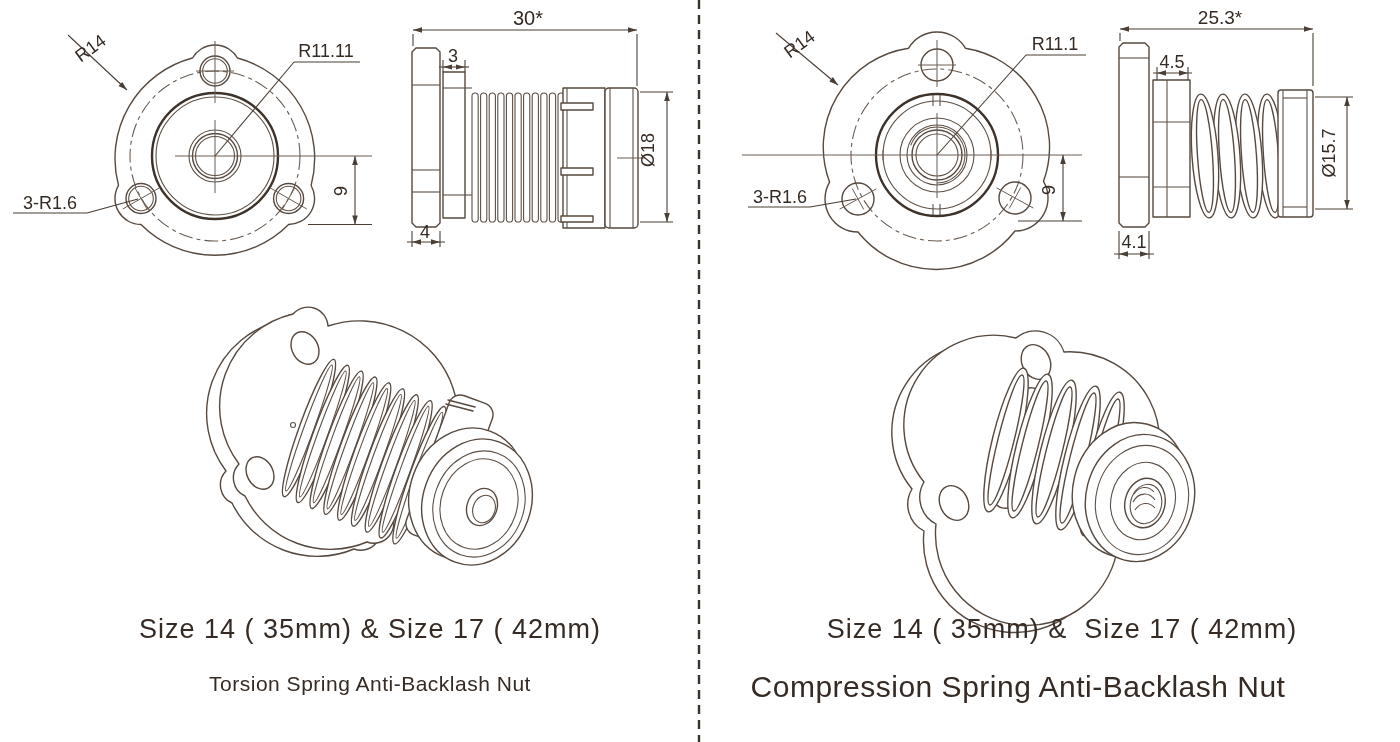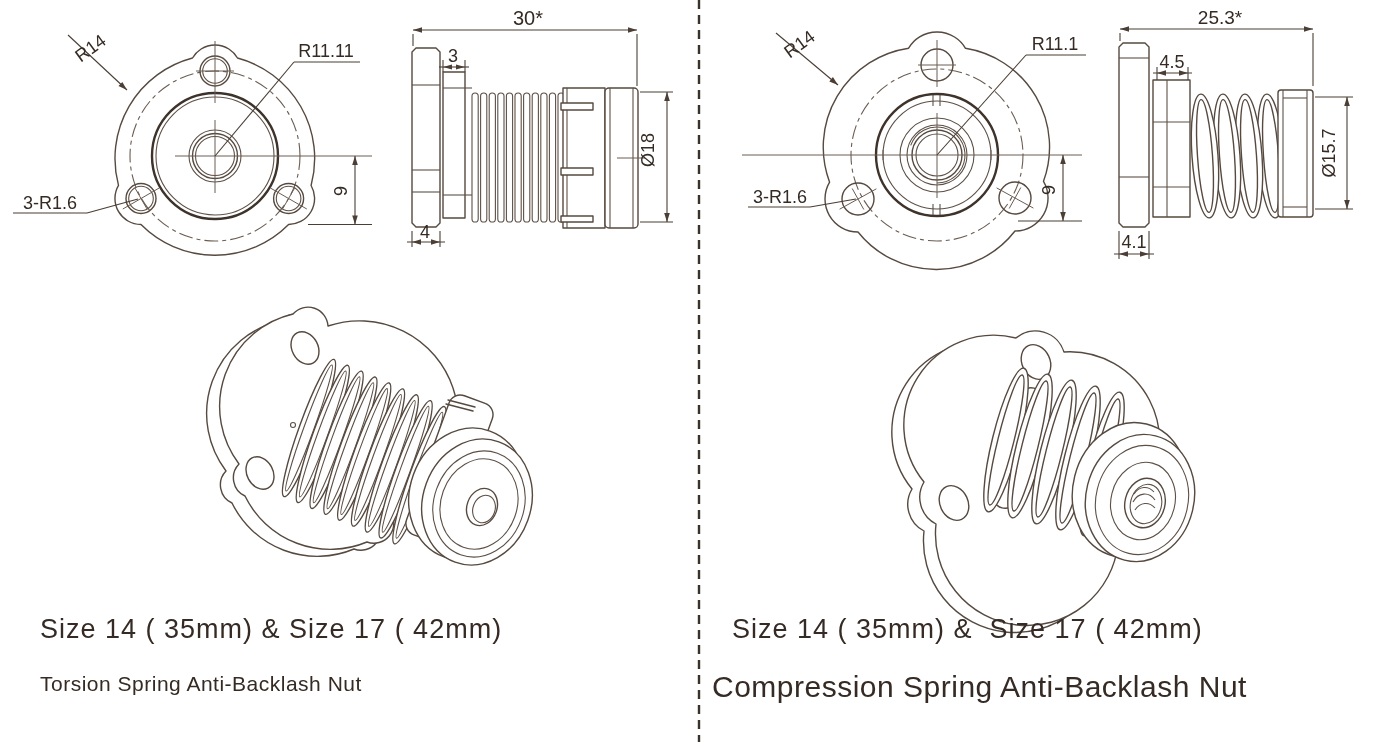--- a/index.html
+++ b/index.html
@@ -12,21 +12,21 @@
   .st {stroke:#5d5046;stroke-width:1.1;fill:none;}
   .cl {stroke:#6a5c52;stroke-width:1;fill:none;}
   .dd {stroke:#6a5c52;stroke-width:1.1;fill:none;stroke-dasharray:14 4 4 4;}
   .dim{stroke:#4a3e35;stroke-width:1.1;fill:none;}
   .ar {fill:#4a3e35;stroke:none;}
   .wf {fill:#ffffff;}
   text{font-family:"Liberation Sans",sans-serif;fill:#352b24;}
   .dt {font-size:18px;}
   .dt19{font-size:19px;}
   .dt20{font-size:20px;}
-  .cap{position:absolute;color:#352b24;white-space:pre;}
+  .cap{position:absolute;text-align:center;color:#352b24;white-space:pre;}
   .cap-sizes{font-size:27px;letter-spacing:1px;}
   .cap-title-l{font-size:21px;letter-spacing:.5px;}
   .cap-title-r{font-size:30px;letter-spacing:.5px;}
 </style>
 </head>
 <body>
 
 <div class="stage">
 
   <svg style="left:10px;top:15px" width="380" height="250" viewBox="0 0 380 250">
@@ -399,15 +399,15 @@
       </g>
     <g transform="rotate(14 268 206)">
         <ellipse class="st" cx="268" cy="206" rx="15.5" ry="20"></ellipse>
       </g>
     <path class="st" d="M 256,196 A 14 18 0 0 1 276,194"></path>
     <path class="st" d="M 255,204 A 14 18 0 0 1 277,202"></path>
     <path class="st" d="M 257,212 A 14 18 0 0 1 277,210"></path>
   </svg>
 
   <div class="cap cap-sizes" style="left:732px;top:614px;width:660px">Size 14 ( 35mm) &amp;  Size 17 ( 42mm)</div>
-  <div class="cap cap-title-r" style="left:712px;top:670px;width:660px">Compression Spring Anti-Backlash Nut</div>
+  <div class="cap cap-title-r" style="left:688px;top:670px;width:660px">Compression Spring Anti-Backlash Nut</div>
 
 </div>
 
 </body></html>

